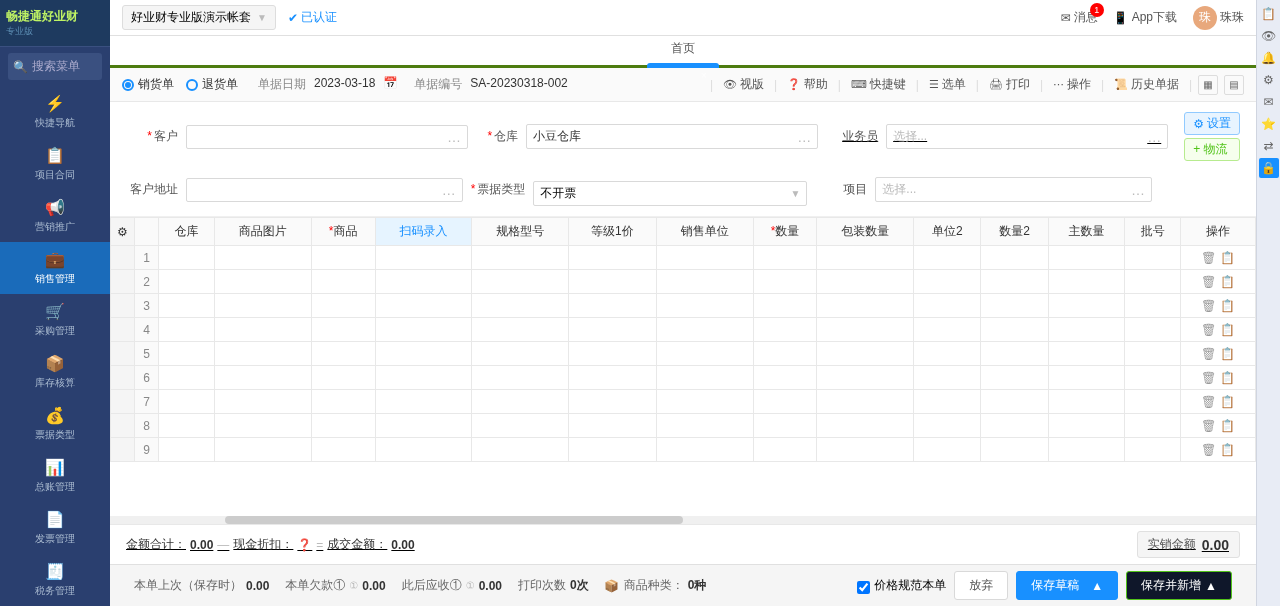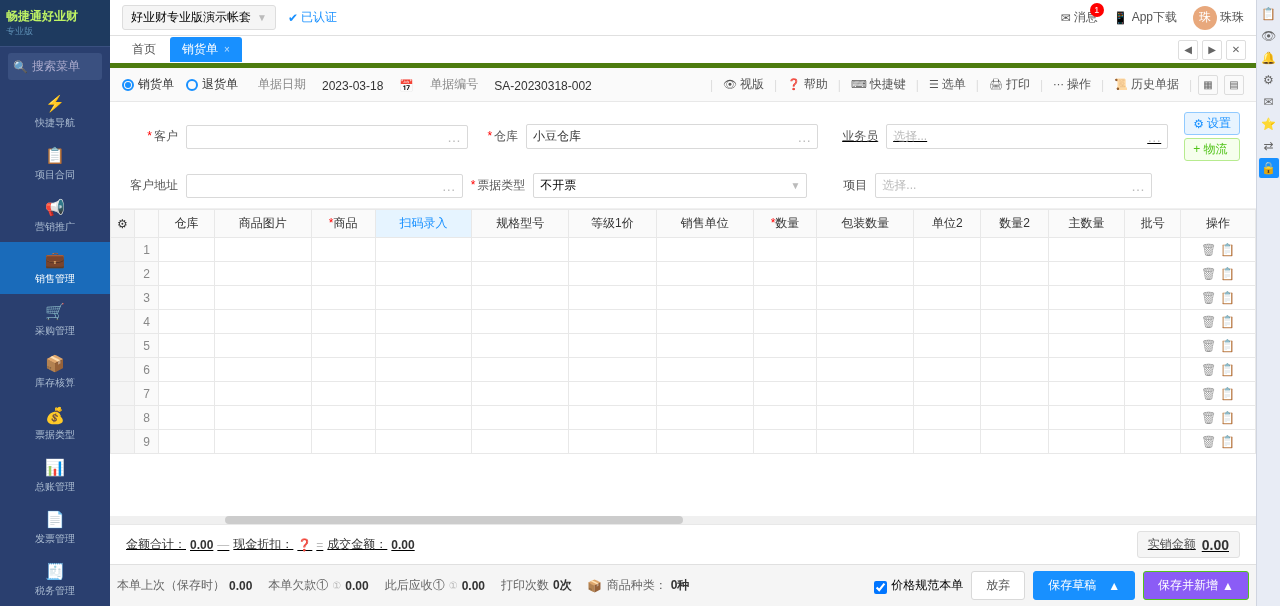--- a/index.html
+++ b/index.html
@@ -21,52 +21,52 @@
     
     .topbar { background: #fff; height: 36px; display: flex; align-items: center; padding: 0 12px; border-bottom: 1px solid #e0e0e0; gap: 12px; }
     .topbar-company { display: flex; align-items: center; gap: 6px; background: #f5f5f5; border: 1px solid #ddd; border-radius: 3px; padding: 3px 8px; cursor: pointer; }
     .topbar-verified { color: #1890ff; font-size: 11px; display: flex; align-items: center; gap: 3px; }
     .topbar-right { margin-left: auto; display: flex; align-items: center; gap: 16px; }
     .topbar-btn { display: flex; align-items: center; gap: 3px; cursor: pointer; color: #555; font-size: 11px; position: relative; }
     .topbar-badge { background: #f00; color: #fff; border-radius: 50%; width: 14px; height: 14px; font-size: 9px; display: flex; align-items: center; justify-content: center; position: absolute; top: -6px; right: -6px; }
     .topbar-avatar { width: 24px; height: 24px; border-radius: 50%; background: #e8a87c; display: flex; align-items: center; justify-content: center; color: #fff; font-size: 11px; }
 
     
-    .tabbar { background: #fff; height: 32px; display: flex; align-items: center; padding: 0 10px; border-bottom: 5px solid #4d7c0f; gap: 2px; }
+    .tabbar { background: #fff; height: 32px; display: flex; align-items: center; padding: 0 10px; border-bottom: 3px solid #4d7c0f; gap: 2px; flex-direction: column; }
     .tab-home { padding: 4px 12px; color: #555; cursor: pointer; font-size: 12px; }
     .tab-active { background: #1890ff; color: #fff; border-radius: 3px 3px 0 0; padding: 4px 12px; display: flex; align-items: center; gap: 6px; cursor: pointer; font-size: 12px; }
     .tab-close { color: #fff; opacity: 0.7; cursor: pointer; font-size: 10px; }
     .tabbar-nav { margin-left: auto; display: flex; gap: 4px; }
     .tabbar-nav-btn { background: none; border: 1px solid #ddd; border-radius: 2px; width: 20px; height: 20px; cursor: pointer; display: flex; align-items: center; justify-content: center; font-size: 10px; color: #666; }
 
     
     .form-area { background: #fff; padding: 0; flex: 1; overflow: hidden; display: flex; flex-direction: column; }
     
     
     .toolbar { display: flex; align-items: center; padding: 6px 12px; border-bottom: 1px solid #e8e8e8; gap: 8px; background: #fafafa; flex-wrap: wrap; }
     .form-type-group { display: flex; align-items: center; gap: 12px; }
     .radio-group { display: flex; align-items: center; gap: 4px; cursor: pointer; }
     .radio-dot { width: 12px; height: 12px; border-radius: 50%; border: 2px solid #1890ff; display: flex; align-items: center; justify-content: center; }
     .radio-dot.checked::after { content: ''; width: 6px; height: 6px; border-radius: 50%; background: #1890ff; }
     .radio-label { color: #333; }
     .form-meta { display: flex; align-items: center; gap: 16px; margin-left: 12px; }
-    .meta-item { display: flex; align-items: flex-end; gap: 16px; color: #555; }
+    .meta-item { display: flex; align-items: flex-start; gap: 8px; color: #555; }
     .meta-label { color: #888; }
     .meta-value { color: #333; }
     .toolbar-actions { margin-left: auto; display: flex; align-items: center; gap: 6px; }
     .toolbar-action-btn { display: flex; align-items: center; gap: 3px; color: #555; cursor: pointer; font-size: 11px; padding: 2px 4px; }
 
     
     .fields-section { padding: 10px 16px 6px; display: flex; flex-wrap: wrap; gap: 8px 0; background: #fff; border-bottom: 1px solid #f0f0f0; }
     .field-group { display: flex; align-items: center; flex: 1; min-width: 0; }
     .field-label { color: #555; min-width: 60px; text-align: right; padding-right: 8px; white-space: nowrap; }
     .field-label.required::before { content: '*'; color: #f00; margin-right: 2px; }
     .field-input { flex: 1; border: 1px solid #d9d9d9; border-radius: 2px; padding: 3px 6px; color: #333; background: #fff; display: flex; align-items: center; justify-content: space-between; min-height: 24px; cursor: pointer; }
     .field-input .dots { color: #bbb; font-size: 14px; }
-    .field-select { flex: 1; border: 1px solid #d9d9d9; border-radius: 2px; padding: 3px 6px; min-height: 24px; display: flex; align-items: center; justify-content: space-between; background: #fff; cursor: pointer; }
+    .field-select { flex: 1; border: 1px solid #d9d9d9; border-radius: 2px; padding: 3px 6px; min-height: 24px; display: flex; align-items: center; justify-content: space-between; background: #fff; cursor: pointer; margin-top: 8px; }
     .chevron { color: #bbb; font-size: 10px; }
     .note-input { flex: 1; border: 1px solid #d9d9d9; border-radius: 2px; padding: 3px 6px; min-height: 24px; }
     
     
     .content-tabs { display: flex; align-items: center; gap: 0; padding: 6px 16px 0; background: #fff; border-bottom: 1px solid #e8e8e8; }
     .content-tab { padding: 4px 16px; cursor: pointer; color: #555; border-bottom: 2px solid transparent; }
     .content-tab.active { color: #1890ff; border-bottom: 2px solid #1890ff; font-weight: bold; }
 
     
     .table-wrapper { flex: 1; overflow: auto; background: #fff; }
@@ -88,28 +88,28 @@
 
     
     .bottom-bar { background: #fff; border-top: 1px solid #e8e8e8; padding: 6px 16px; display: flex; align-items: center; gap: 16px; text-decoration: underline; }
     .bottom-sum { display: flex; align-items: center; gap: 4px; color: #333; }
     .bottom-sum-value { color: #333; font-weight: bold; }
     .bottom-sum-sep { color: #bbb; }
     .realized-amount { margin-left: auto; display: flex; align-items: center; gap: 6px; background: #f5f5f5; border: 1px solid #e0e0e0; border-radius: 3px; padding: 4px 10px; color: #555; }
     .realized-value { font-weight: bold; color: #333; font-size: 14px; }
 
     
-    .footer { background: #f5f5f5; border-top: 1px solid #e0e0e0; padding: 6px 7px; display: flex; align-items: center; gap: 16px; }
+    .footer { background: #f5f5f5; border-top: 1px solid #e0e0e0; padding: 6px 24px; display: flex; align-items: center; gap: 16px; }
     .footer-info { display: flex; align-items: center; gap: 4px; color: #666; }
     .footer-info-value { color: #333; font-weight: bold; }
     .footer-right { margin-left: auto; display: flex; align-items: center; gap: 8px; }
     .checkbox-group { display: flex; align-items: flex-end; gap: 4px; cursor: pointer; margin-left: 36px; }
     .btn { border: 1px solid #d9d9d9; background: #fff; border-radius: 3px; padding: 5px 14px; cursor: pointer; color: #555; font-size: 12px; }
     .btn-primary { background: #1890ff; border-color: #1890ff; color: #fff; display: flex; align-items: center; gap: 12px; }
-    .btn-success { background: #8b5cf6; border-color: #52c41a; color: #fff; display: flex; align-items: center; gap: 4px; }
+    .btn-success { background: #0f172a; border-color: #52c41a; color: #fff; display: flex; align-items: center; gap: 4px; }
 
     
     .right-panel { width: 24px; background: #e8ecf5; display: flex; flex-direction: column; align-items: center; padding: 4px 0; gap: 2px; border-left: 1px solid #d0d5e0; }
     .right-panel-btn { width: 20px; height: 20px; display: flex; align-items: center; justify-content: center; cursor: pointer; color: #666; font-size: 12px; border-radius: 2px; }
     .right-panel-btn.active { background: #1890ff; color: #fff; }
     .corner-btn { background: #e8f4ff; border: 1px solid #91caff; color: #1890ff; border-radius: 3px; padding: 2px 8px; cursor: pointer; font-size: 11px; display: flex; align-items: center; gap: 3px; white-space: nowrap; }
     .corner-btn.green { background: #f6ffed; border-color: #b7eb8f; color: #52c41a; }
   </style>
 </head>
 <body>

